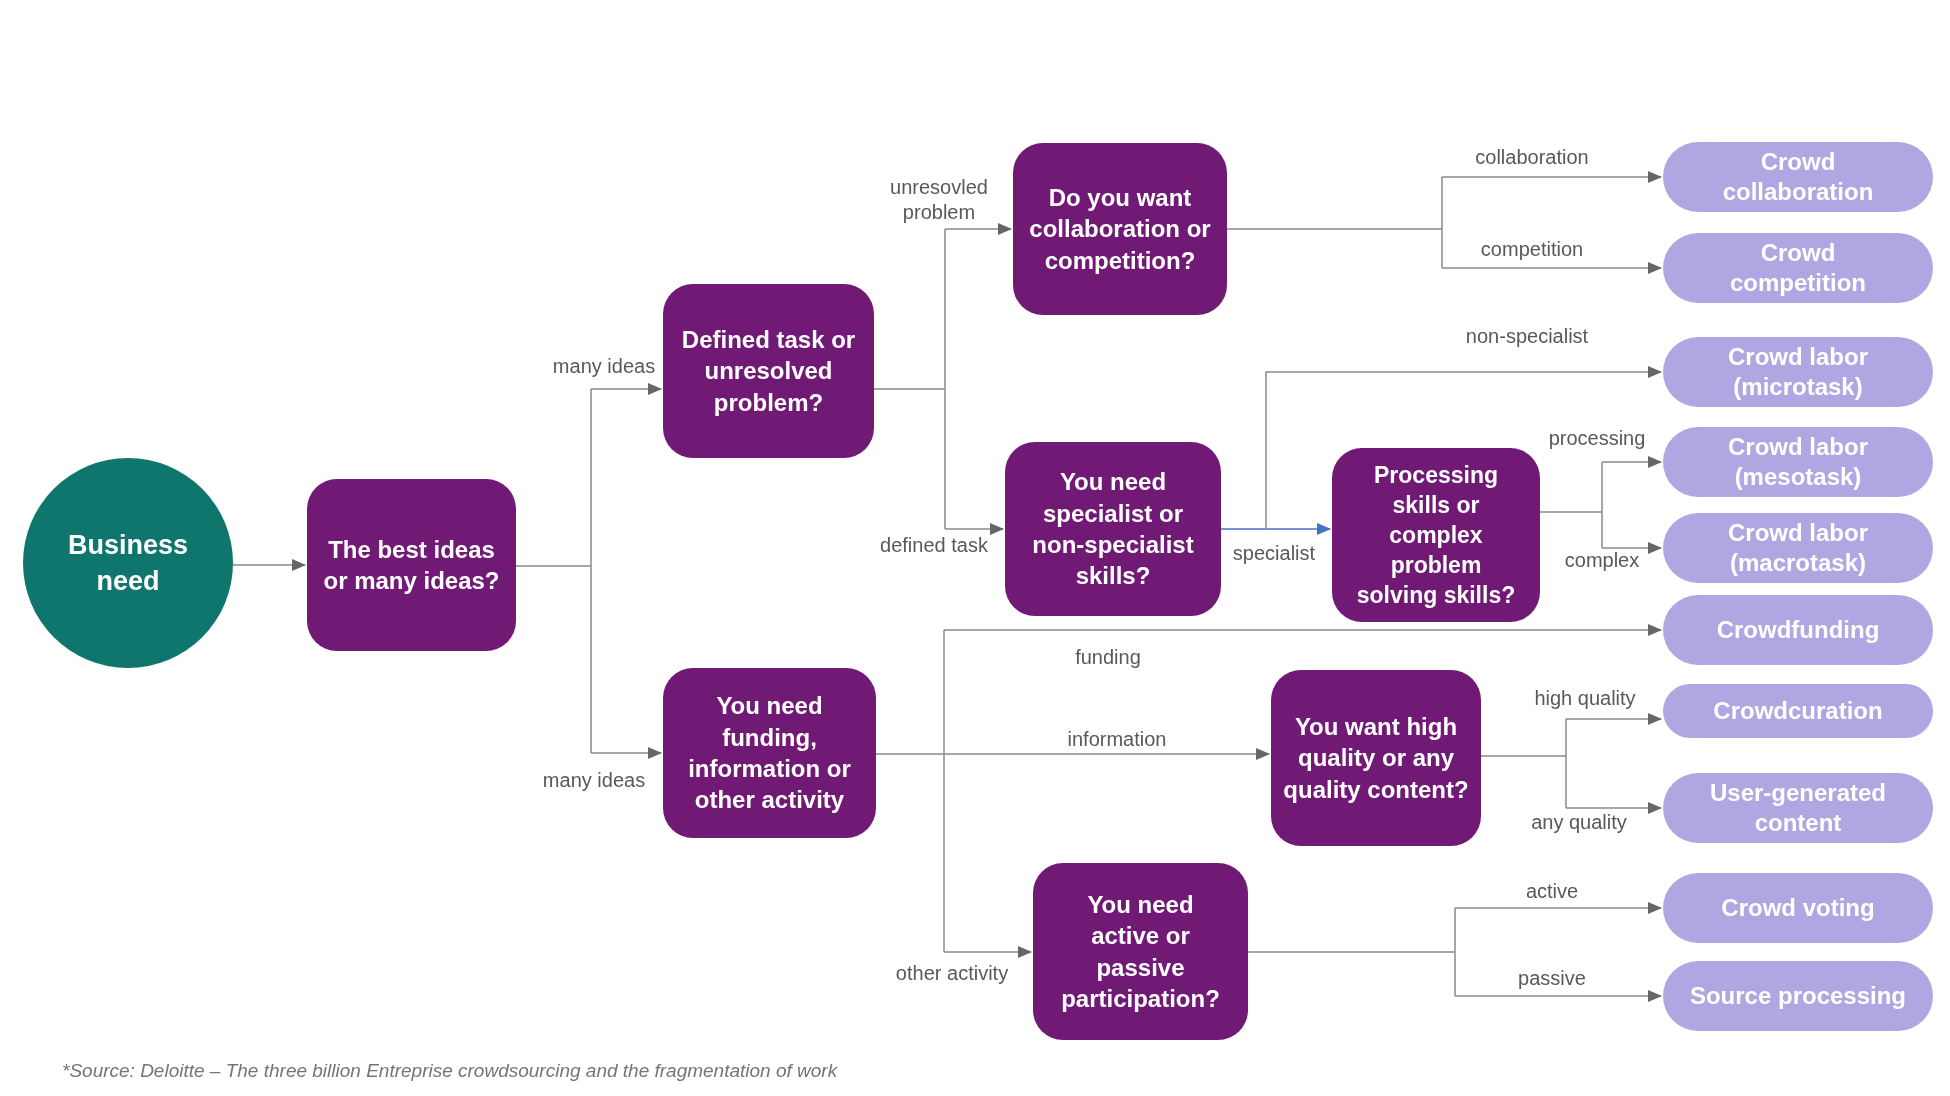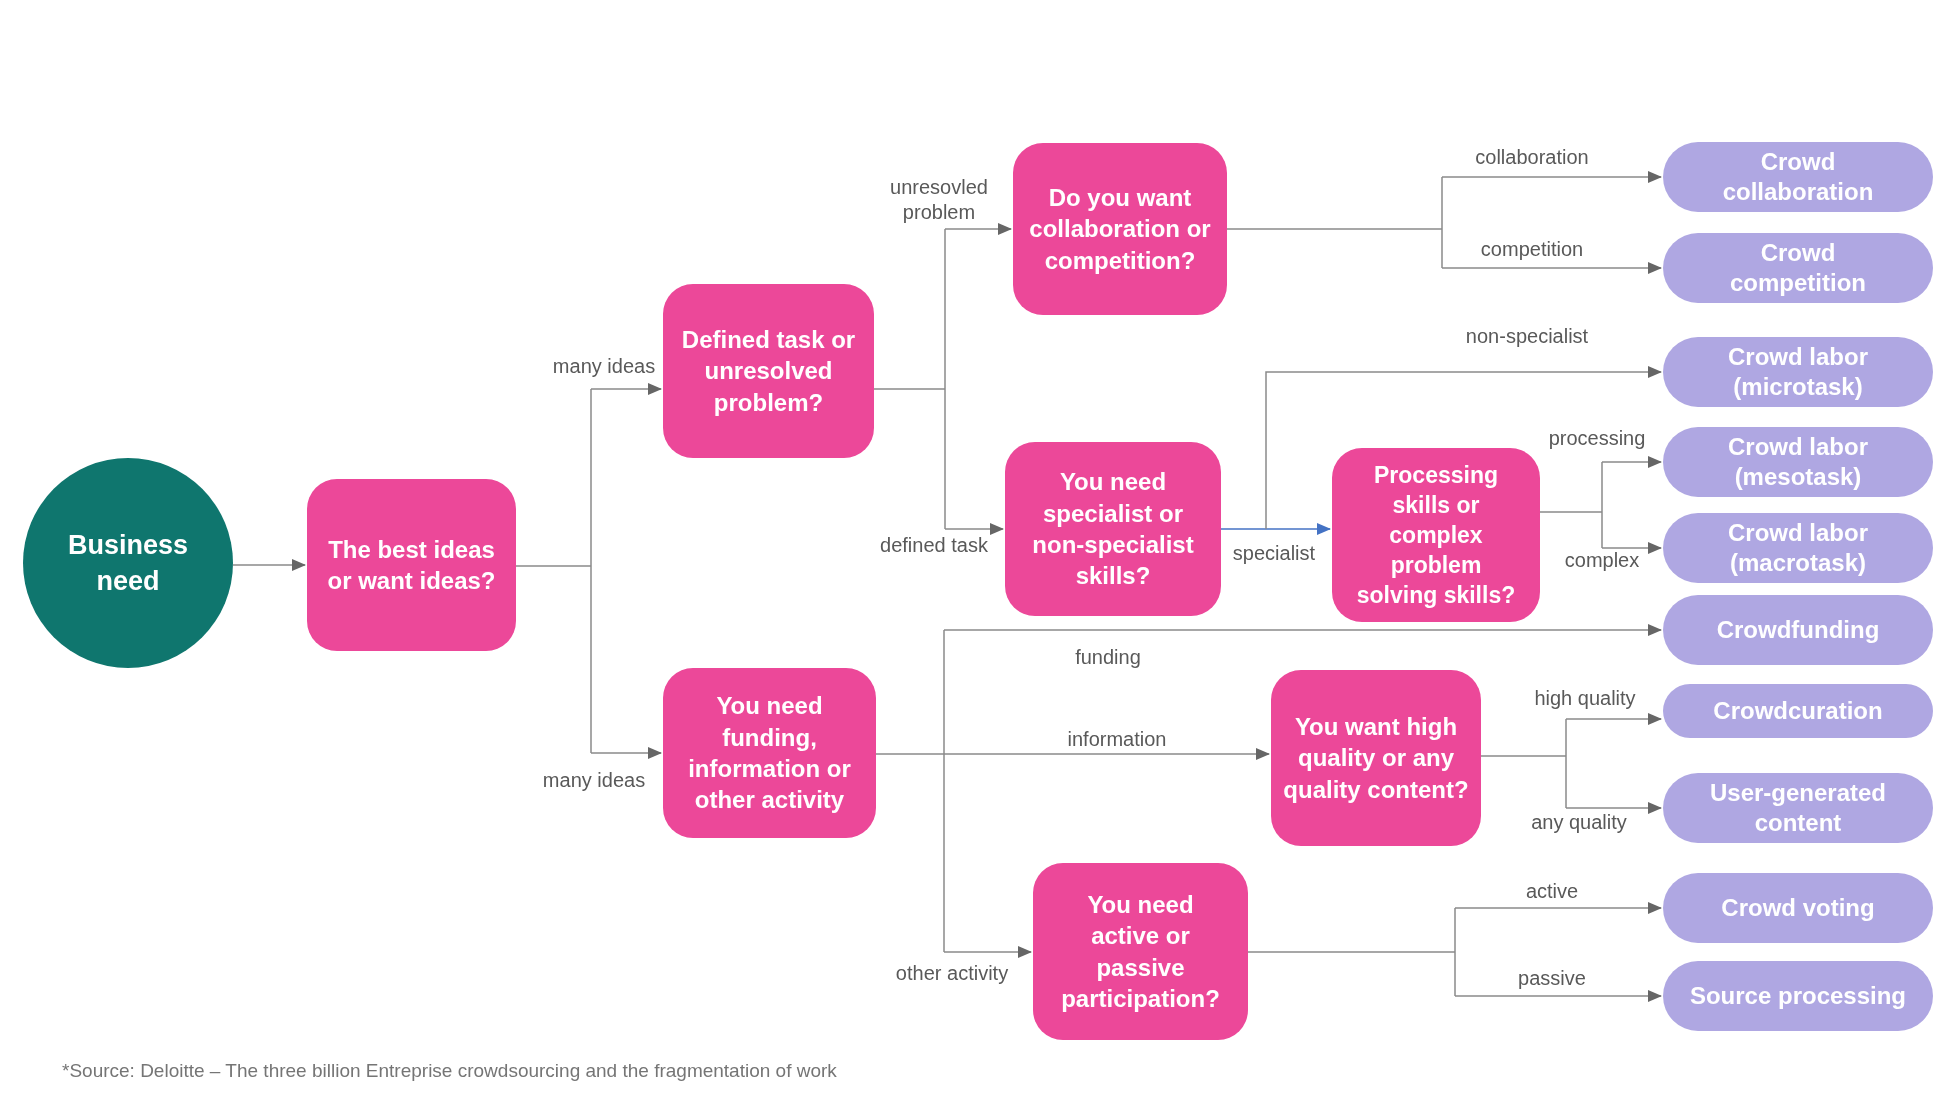--- a/index.html
+++ b/index.html
@@ -10,35 +10,35 @@
   .layer{position:absolute;left:0;top:0;width:1950px;height:1096px;}
   .node{
     position:absolute;display:flex;align-items:center;justify-content:center;
     text-align:center;color:#ffffff;white-space:pre-line;z-index:2;font-weight:bold;
   }
   .root{
     background:#0f766e;border-radius:50%;
     font-size:27px;line-height:1.35;
   }
   .q{
-    background:#ec4899;border-radius:30px;
+    background:#701a75;border-radius:30px;
     font-size:24px;line-height:1.31;
   }
   .o{
     background:#AFA7E2;border-radius:35px;
     font-size:24px;line-height:1.25;
   }
   .lbl{
     position:absolute;transform:translate(-50%,-50%);
     color:#595959;font-size:20px;line-height:1.25;
     text-align:center;white-space:pre-line;z-index:3;
   }
   .src{
     position:absolute;left:62px;top:1060px;
-    color:#757575;font-size:19px;z-index:3;
+    color:#757575;font-size:19px;font-style:italic;z-index:3;
   }
   svg .c{fill:none;stroke:#8a8a8a;stroke-width:1.5px;}
   svg .cb{fill:none;stroke:#4472C4;stroke-width:1.6px;}
 </style>
 </head>
 <body>
 
 <div class="stage">
 
   <svg class="layer" viewBox="0 0 1950 1096">
@@ -89,21 +89,21 @@
     <path class="c" d="M1248,952 H1455"></path>
     <path class="c" d="M1455,908 V996"></path>
     <path class="c" d="M1455,908 H1661" marker-end="url(#ag)"></path>
     <path class="c" d="M1455,996 H1661" marker-end="url(#ag)"></path>
   </svg>
 
   <div class="node root" style="left:23px;top:458px;width:210px;height:210px">Business
 need</div>
 
   <div class="node q" style="left:307px;top:479px;width:209px;height:172px">The best ideas
-or want ideas?</div>
+or many ideas?</div>
 
   <div class="node q" style="left:663px;top:284px;width:211px;height:174px">Defined task or
 unresolved
 problem?</div>
 
   <div class="node q" style="left:1013px;top:143px;width:214px;height:172px">Do you want
 collaboration or
 competition?</div>
 
   <div class="node q" style="left:1005px;top:442px;width:216px;height:174px">You need

